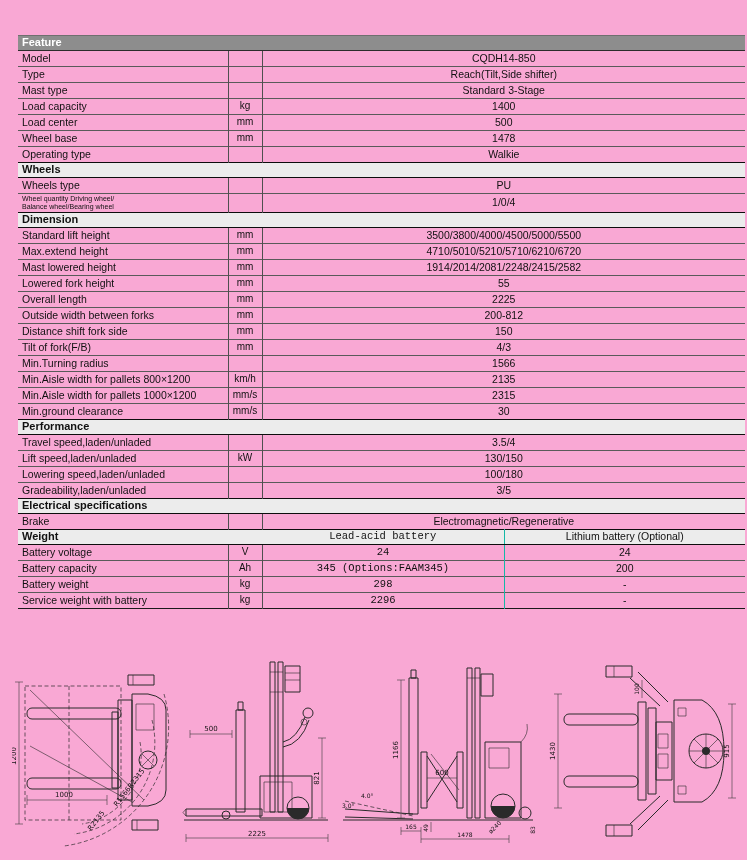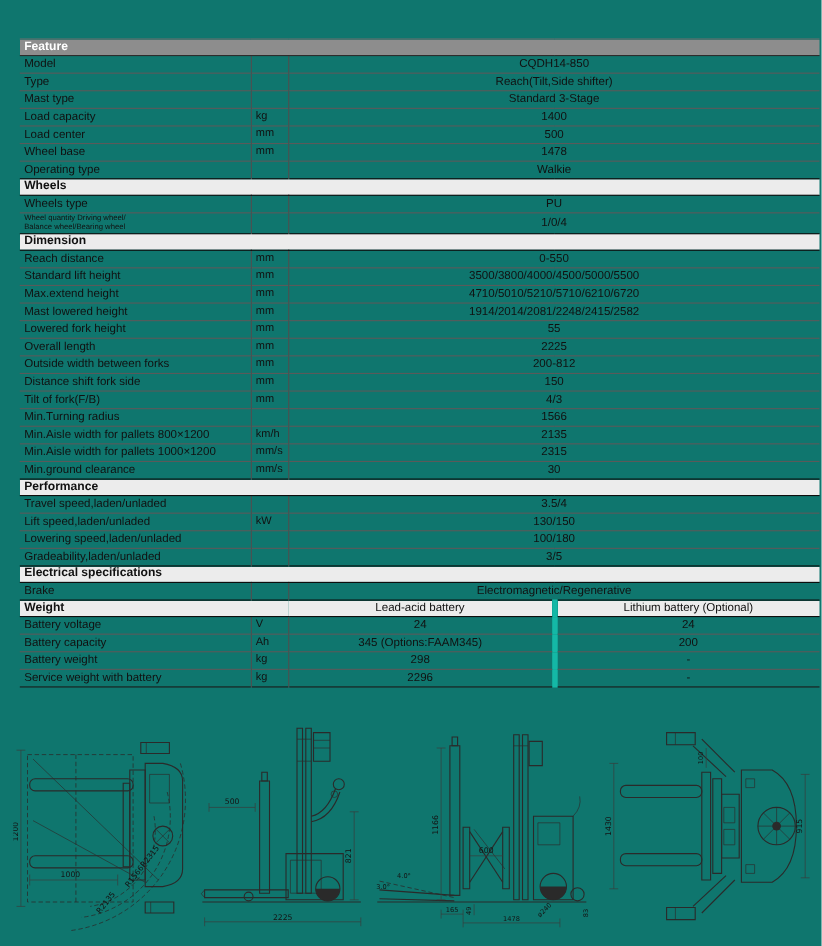--- a/index.html
+++ b/index.html
@@ -1,35 +1,35 @@
 <!DOCTYPE html>
 <html><head>
 <meta charset="utf-8">
 <style>
   html,body { margin:0; padding:0; background:#ffffff; }
   .page {
-    position:relative; width:747px; height:860px; background:#0f766e;
+    position:relative; width:747px; height:860px; background:#f9a8d4;
     font-family:"Liberation Sans", sans-serif; color:#111; overflow:hidden;
   }
   
   table.spec {
     position:absolute; left:18px; top:35px; width:727px;
     border-collapse:collapse; table-layout:fixed;
     font-size:10.5px; line-height:1.05;
     border-bottom:1.5px solid #1a1a1a;
   }
   table.spec col.c-label { width:210px; }
   table.spec col.c-unit  { width:34px; }
   table.spec col.c-val1  { width:242px; }
   table.spec col.c-val2  { width:241px; }
   table.spec td { padding:1px 4px; height:13px; overflow:hidden; white-space:nowrap; }
   td.lbl  { text-align:left; padding-left:6px; }
-  td.unit { border-left:1px solid #4f4f4f; border-right:1px solid #4f4f4f; font-size:10px; padding:1px 1px; }
+  td.unit { text-align:center; border-left:1px solid #4f4f4f; border-right:1px solid #4f4f4f; font-size:10px; padding:1px 1px; }
   td.val  { text-align:center;margin-left:27px; }
-  td.val.split { border-right:5px solid #14b8a6; }
+  td.val.split { border-right:1px solid #14b8a6;font-family:Liberation Mono, monospace; }
   tr.data-row td { border-top:1px solid #5a5a5a; }
   tr.section-row td {
     background:#ececec; border-top:1.7px solid #0d0d0d; border-bottom:1.4px solid #0d0d0d;
     height:12px;
   }
   tr.section-row td.title { font-weight:bold; font-size:11px; }
   tr.section-row td.colhead { font-weight:normal; }
   tr.section-row.dark td {
     background:#8d8d8d; color:#ffffff; border-top:1px solid #6f6f6f; border-bottom:1px solid #2c2c2c;
   }
@@ -118,25 +118,20 @@
         <tr class="data-row">
           <td class="lbl">
             <div class="two-line">Wheel quantity Driving wheel/</div>
             <div class="two-line">Balance wheel/Bearing wheel</div>
           </td>
           <td class="unit"></td>
           <td class="val" colspan="2">1/0/4</td>
         </tr>
         <tr class="section-row">
           <td class="lbl title" colspan="4">Dimension</td>
-        </tr>
-        <tr class="data-row">
-          <td class="lbl">Reach distance</td>
-          <td class="unit">mm</td>
-          <td class="val" colspan="2">0-550</td>
         </tr>
         <tr class="data-row">
           <td class="lbl">Standard lift height</td>
           <td class="unit">mm</td>
           <td class="val" colspan="2">3500/3800/4000/4500/5000/5500</td>
         </tr>
         <tr class="data-row">
           <td class="lbl">Max.extend height</td>
           <td class="unit">mm</td>
           <td class="val" colspan="2">4710/5010/5210/5710/6210/6720</td>

